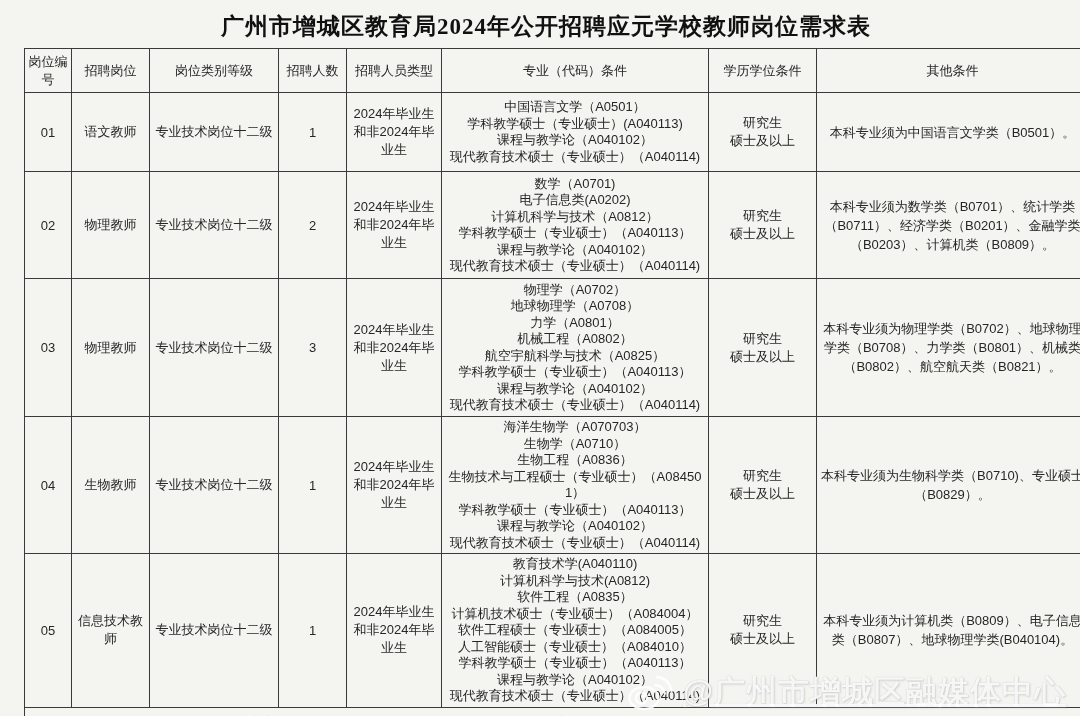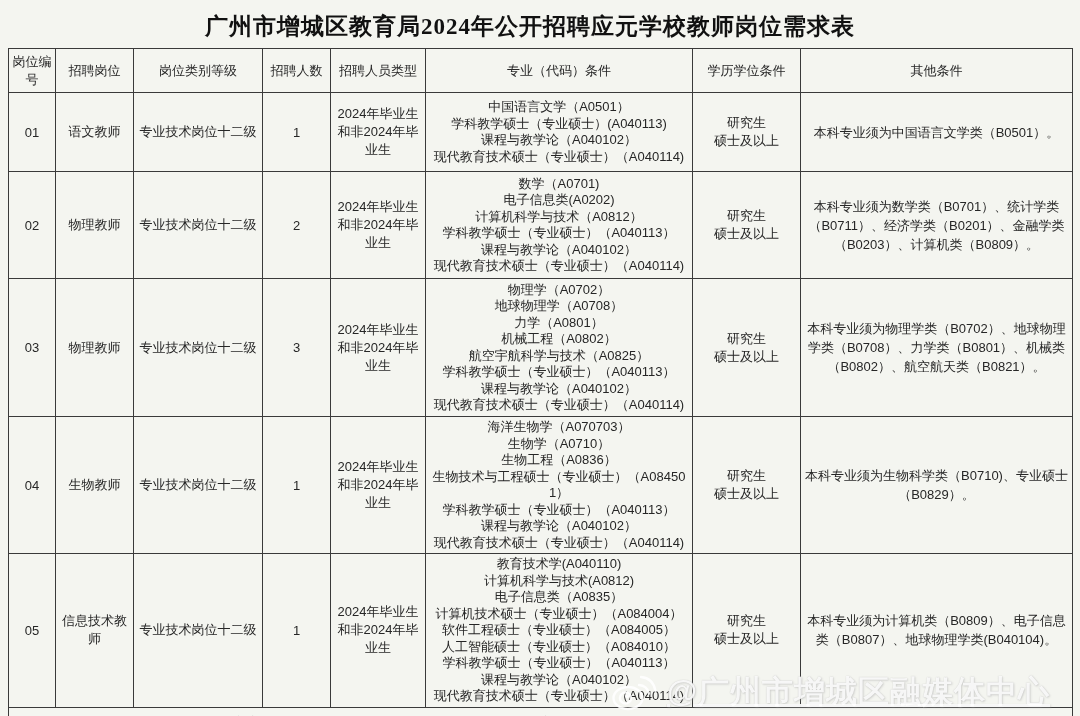--- a/index.html
+++ b/index.html
@@ -9,20 +9,21 @@
     height: 716px;
     background: #f4f5f0;
     font-family: "Liberation Sans", sans-serif;
     color: #222;
     overflow: hidden;
   }
   .page {
     position: relative;
     width: 1060px;
     height: 716px;
+    padding-left: 16px;
   }
   .title {
     padding-top: 10px;
     height: 38px;
     line-height: 34px;
     text-align: center;
     font-size: 23px;
     font-weight: bold;
     color: #111;
     letter-spacing: 1px;
@@ -204,21 +205,21 @@
         </tr>
         <tr>
           <td>05</td>
           <td>信息技术教师</td>
           <td>专业技术岗位十二级</td>
           <td>1</td>
           <td>2024年毕业生和非2024年毕业生</td>
           <td class="majors-cell">
             <div>教育技术学(A040110)</div>
             <div>计算机科学与技术(A0812)</div>
-            <div>电子信息类（A0835）</div>
+            <div>软件工程（A0835）</div>
             <div>计算机技术硕士（专业硕士）（A084004）</div>
             <div>软件工程硕士（专业硕士）（A084005）</div>
             <div>人工智能硕士（专业硕士）（A084010）</div>
             <div>学科教学硕士（专业硕士）（A040113）</div>
             <div>课程与教学论（A040102）</div>
             <div>现代教育技术硕士（专业硕士）（A040114)</div>
           </td>
           <td class="degree-cell">
             <div>研究生</div>
             <div>硕士及以上</div>

